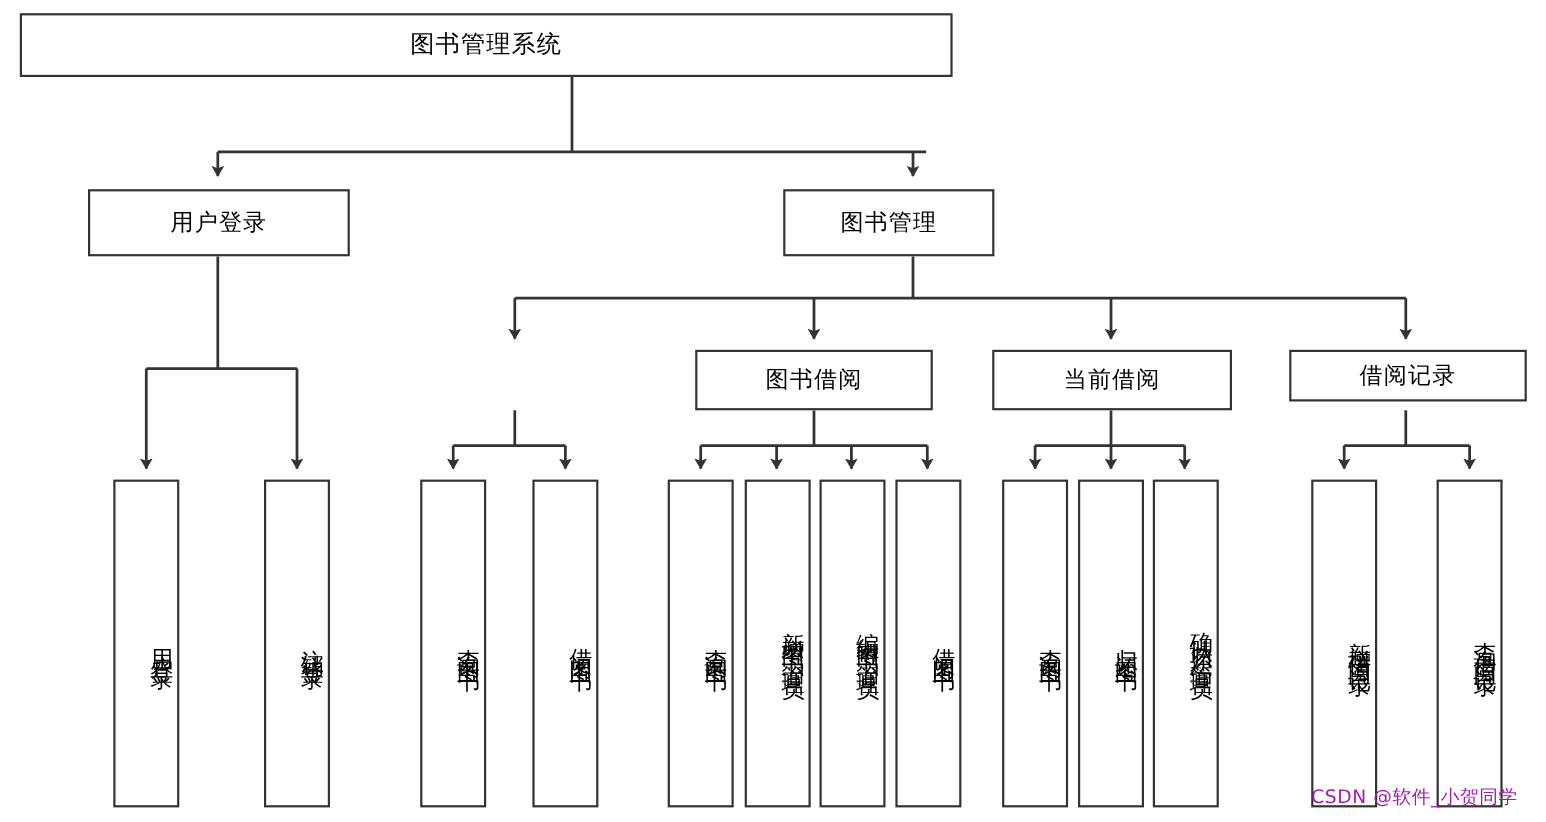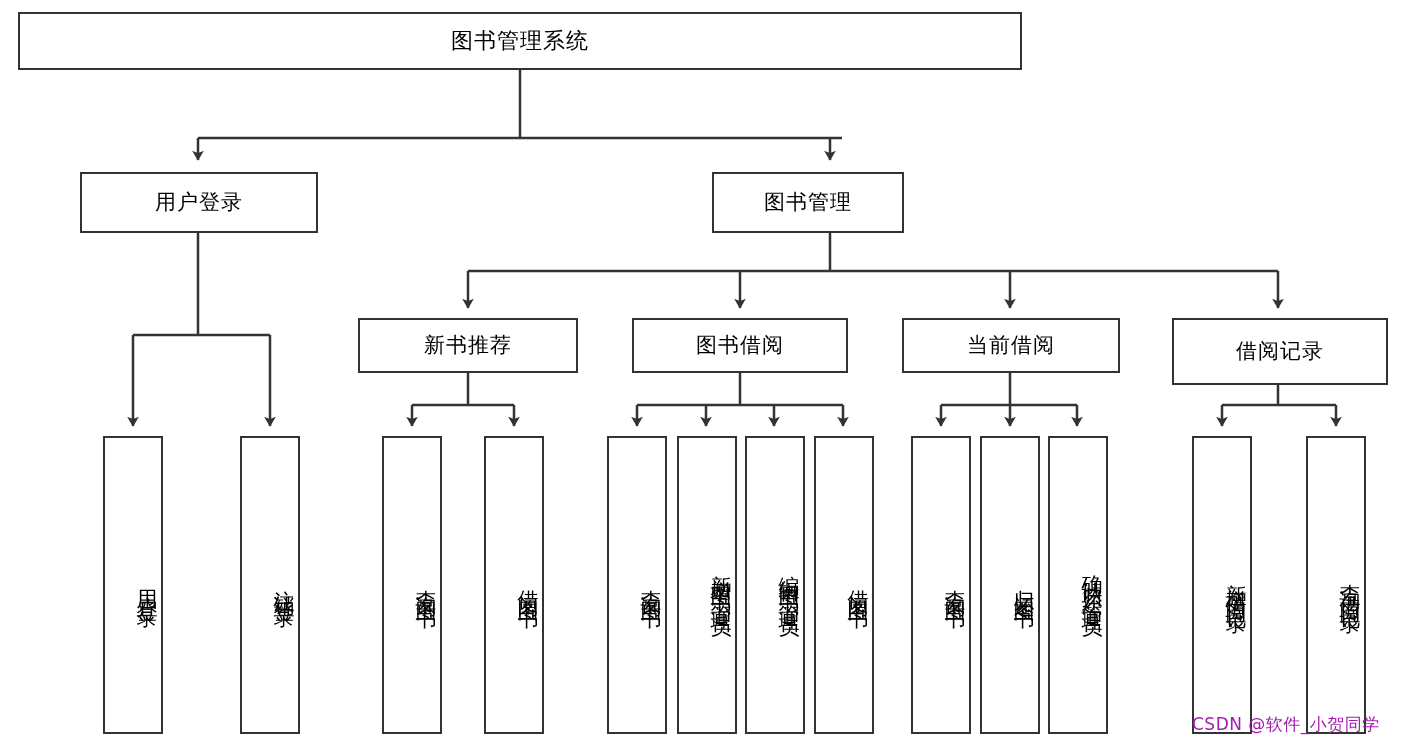--- a/index.html
+++ b/index.html
@@ -115,45 +115,42 @@
       <path d="M1010,405 L1010,426" marker-end="url(#arrow)"></path>
       <path d="M1077,405 L1077,426" marker-end="url(#arrow)"></path>
 
       <path d="M1278,373 L1278,405"></path>
       <path d="M1222,405 L1336,405"></path>
       <path d="M1222,405 L1222,426" marker-end="url(#arrow)"></path>
       <path d="M1336,405 L1336,426" marker-end="url(#arrow)"></path>
     </g>
   </svg>
 
-  <div class="node horiz root" style="left:18px; top:12px; width:1004px; height:58px;">
+  <div class="node horiz root" style="left:18px; top:12px; width:848px; height:58px;">
     <span>图书管理系统</span>
   </div>
 
   <div class="node horiz" style="left:80px; top:172px; width:238px; height:61px;">
     <span>用户登录</span>
   </div>
 
   <div class="node horiz" style="left:712px; top:172px; width:192px; height:61px;">
     <span>图书管理</span>
   </div>
 
-  <div class="node horiz" style="left:358px; top:318px; width:220px; height:55px;">
-    <span>新书推荐</span>
-  </div>
 
   <div class="node horiz" style="left:902px; top:318px; width:218px; height:55px;">
     <span>当前借阅</span>
   </div>
 
   <div class="node horiz" style="left:632px; top:318px; width:216px; height:55px;">
     <span>图书借阅</span>
   </div>
 
-  <div class="node horiz" style="left:1172px; top:318px; width:216px; height:67px;">
+  <div class="node horiz" style="left:1172px; top:318px; width:216px; height:47px;">
     <span>借阅记录</span>
   </div>
 
   <div class="node vert" style="left:103px; top:436px; width:60px; height:298px;">
     <span class="vlabel">用户登录</span>
   </div>
   <div class="node vert" style="left:240px; top:436px; width:60px; height:298px;">
     <span class="vlabel">注销登录</span>
   </div>
 

